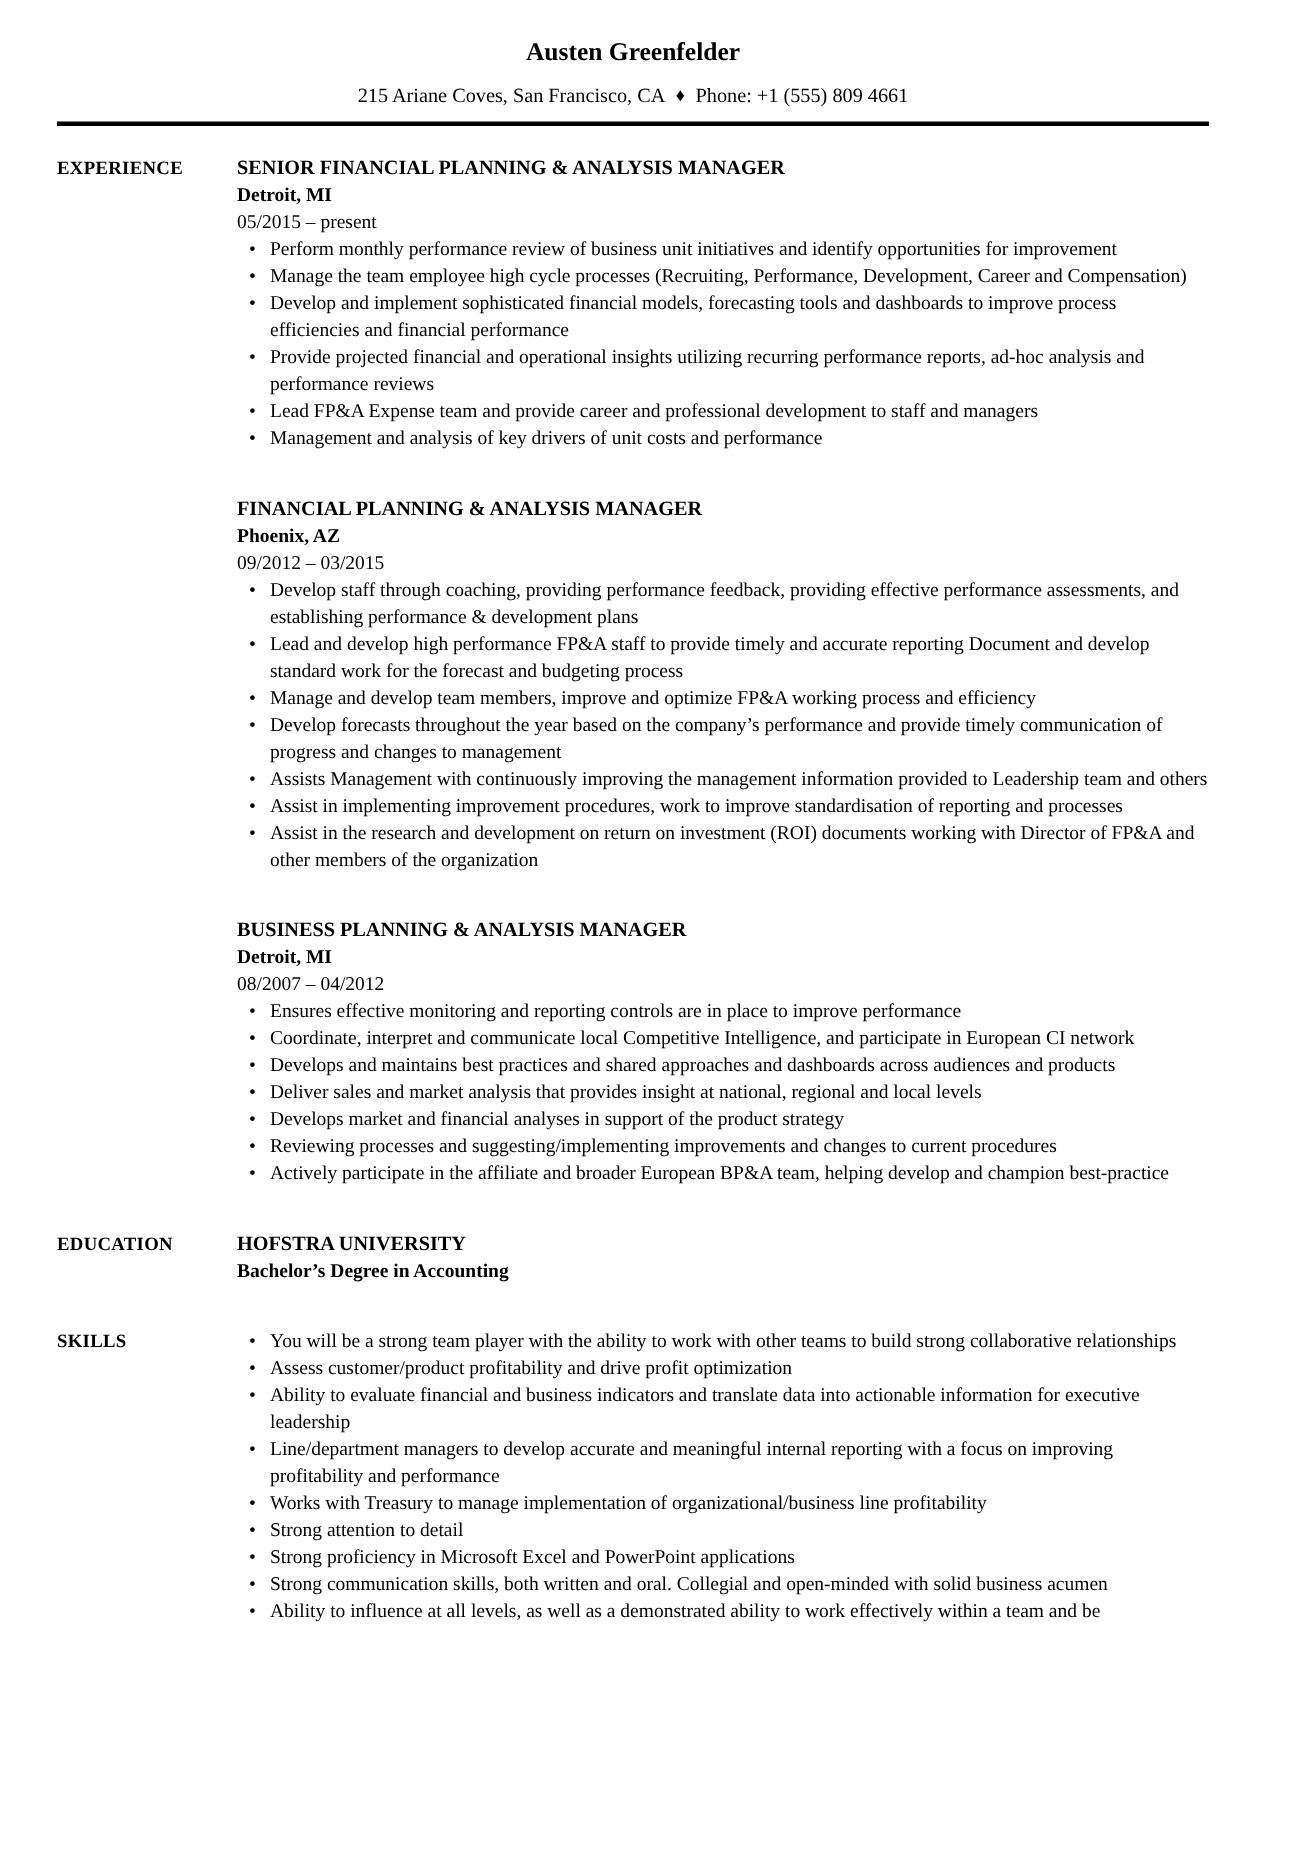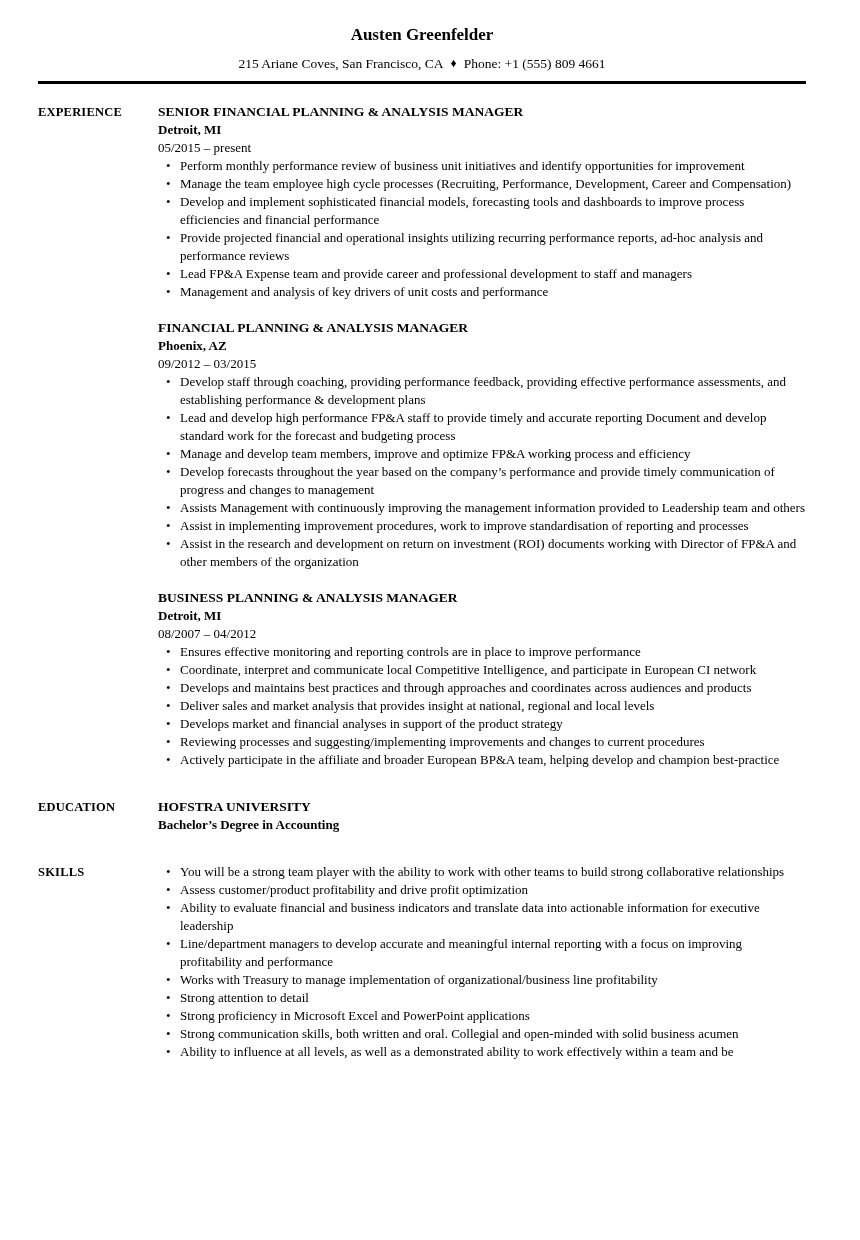--- a/index.html
+++ b/index.html
@@ -21,21 +21,21 @@
 
   .content { margin-top: 19px; }
   .row { display: flex; align-items: flex-start; }
   .row + .row { margin-top: 29px; }
   .col-label {
     flex: 0 0 120px; width: 120px;
     font-weight: bold; font-size: 12.5px; letter-spacing: 0.2px;
   }
   .col-body { flex: 1; min-width: 0; }
 
-  .job + .job { margin-top: 18px; }
+  .job + .job { margin-top: 29px; }
   .job-title { font-weight: bold; font-size: 13.5px; }
   .job-loc { font-weight: bold; }
   .job-dates { font-weight: normal; }
 
   ul.bullets { margin: 0; padding: 0; list-style: none; }
   ul.bullets li { padding-left: 22px; position: relative; }
   ul.bullets li::before {
     content: "\2022";
     position: absolute; left: 8px; top: 0;
     font-size: 13px;
@@ -92,21 +92,21 @@
           </ul>
         </div>
 
         <div class="job">
           <div class="job-title">BUSINESS PLANNING &amp; ANALYSIS MANAGER</div>
           <div class="job-loc">Detroit, MI</div>
           <div class="job-dates">08/2007 – 04/2012</div>
           <ul class="bullets">
             <li>Ensures effective monitoring and reporting controls are in place to improve performance</li>
             <li>Coordinate, interpret and communicate local Competitive Intelligence, and participate in European CI network</li>
-            <li>Develops and maintains best practices and through approaches and coordinates across audiences and products</li>
+            <li>Develops and maintains best practices and shared approaches and dashboards across audiences and products</li>
             <li>Deliver sales and market analysis that provides insight at national, regional and local levels</li>
             <li>Develops market and financial analyses in support of the product strategy</li>
             <li>Reviewing processes and suggesting/implementing improvements and changes to current procedures</li>
             <li>Actively participate in the affiliate and broader European BP&amp;A team, helping develop and champion best-practice</li>
           </ul>
         </div>
 
       </div>
     </div>
 

